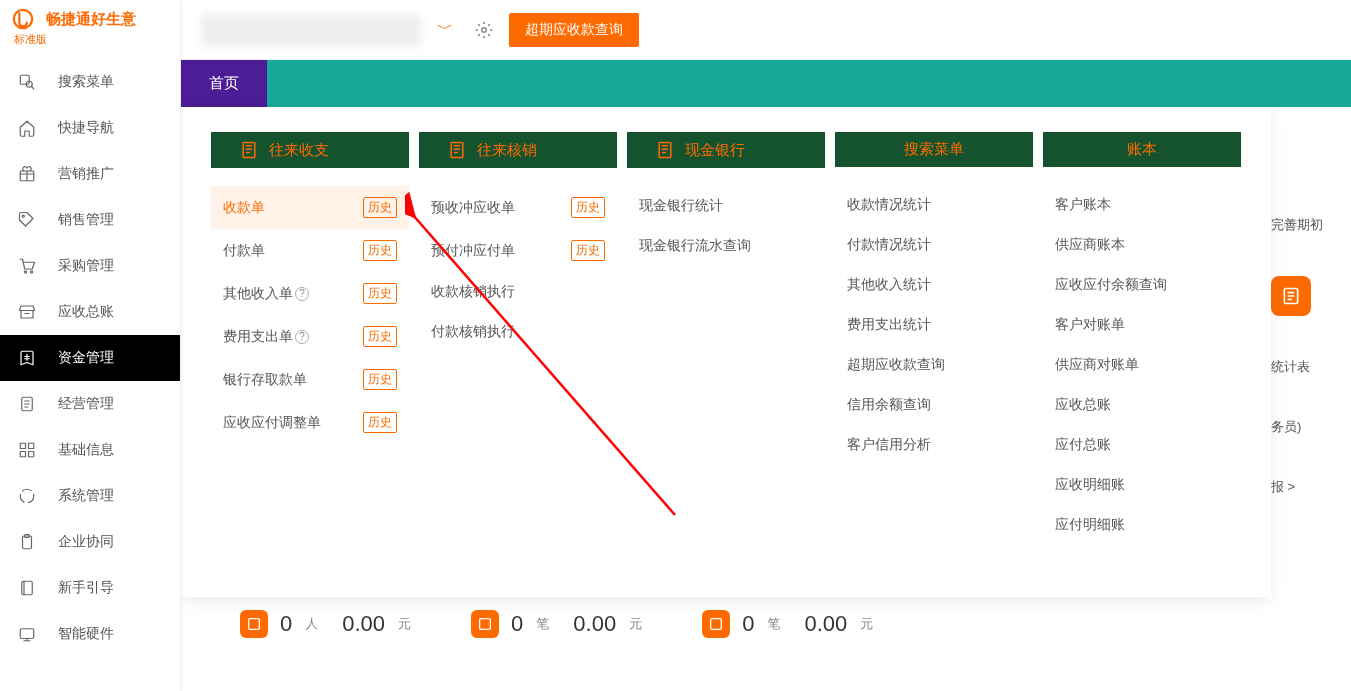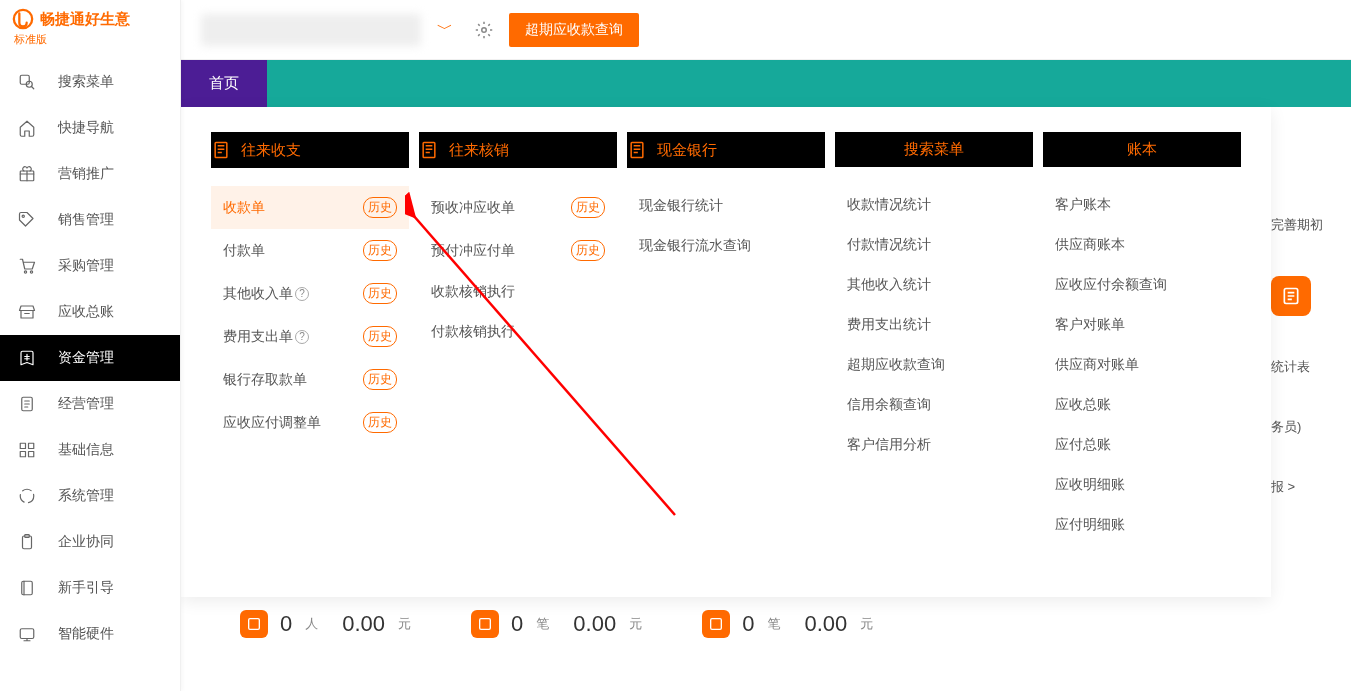--- a/index.html
+++ b/index.html
@@ -3,21 +3,21 @@
   <meta charset="utf-8">
   <style>
     * { box-sizing: border-box; margin: 0; padding: 0; }
     body { font-family: "Microsoft YaHei", -apple-system, sans-serif; font-size: 14px; color: #333; background: #f5f5f5; overflow: hidden; }
 
     .app { width: 1351px; height: 691px; position: relative; background: #fff; }
 
     
     .sidebar { position: absolute; left: 0; top: 0; width: 181px; height: 100%; background: #fff; border-right: 1px solid #f0f0f0; box-shadow: 2px 0 4px rgba(0,0,0,0.03); z-index: 20; }
     .logo-wrap { padding: 8px 12px 4px; display: flex; flex-direction: column; align-items: flex-start; }
-    .logo-row { display: flex; align-items: center; gap: 6px; }
+    .logo-row { display: flex; align-items: center; gap: 12px; }
     .logo-icon { width: 22px; height: 22px; }
     .logo-text { color: #ff6a00; font-weight: bold; font-size: 15px; }
     .edition { color: #ff6a00; font-size: 11px; margin-top: 2px; margin-left: 2px; }
 
     .menu { list-style: none; margin-top: 8px; }
     .menu-item { display: flex; align-items: center; gap: 22px; padding: 14px 18px; color: #555; cursor: pointer; font-size: 14px; }
     .menu-item.active { background: #000000; color: #fff; }
     .menu-icon { width: 18px; height: 18px; flex-shrink: 0; display: inline-flex; align-items: center; justify-content: center; }
     .menu-icon svg { width: 18px; height: 18px; }
 
@@ -37,31 +37,31 @@
 
     
     .right-hints { position: absolute; right: 0; top: 120px; width: 80px; display: flex; flex-direction: column; gap: 30px; font-size: 13px; color: #555; padding-top: 90px; }
     .right-hints .hint-item { padding: 6px 0; }
     .right-hints .orange-box { width: 40px; height: 40px; background: #ff6a00; border-radius: 8px; margin: 6px 0; display: flex; align-items: center; justify-content: center; }
 
     
     .mega { background: #fff; padding: 25px 30px 40px; min-height: 490px; box-shadow: 0 4px 16px rgba(0,0,0,0.08); position: relative; z-index: 10; margin-right: 80px; }
     .mega-cols { display: flex; gap: 10px; }
     .col { flex: 1; min-width: 0; }
-    .col-header { display: flex; align-items: center; gap: 10px; background: #000000; padding: 8px 0; margin-bottom: 18px; }
+    .col-header { display: flex; align-items: center; gap: 10px; background: #14532d; padding: 8px 28px; margin-bottom: 18px; }
     .col-icon { width: 20px; height: 20px; display: inline-flex; }
     .col-title { color: #ff6a00; font-size: 15px; font-weight: 500; }
     .col-header.center { justify-content: center; }
 
     .col-list { list-style: none; }
     .col-item { display: flex; align-items: center; justify-content: space-between; padding: 11px 12px; font-size: 14px; color: #555; cursor: pointer; }
     .col-item.highlight { background: #fff2e8; color: #ff6a00; }
     .item-label { display: flex; align-items: center; gap: 2px; }
     .help-badge { width: 14px; height: 14px; border: 1px solid #aaa; border-radius: 50%; display: inline-flex; align-items: center; justify-content: center; font-size: 10px; color: #888; }
-    .history-badge { border: 1px solid #ff6a00; color: #ff6a00; font-size: 12px; padding: 1px 4px; border-radius: 10px; cursor: pointer; }
+    .history-badge { border: 1px solid #ff6a00; color: #ff6a00; font-size: 12px; padding: 1px 4px; border-radius: 2px; cursor: pointer; }
 
     
     .arrow-svg { position: absolute; left: 405px; top: 185px; z-index: 50; pointer-events: none; }
 
     
     .stats-row { position: absolute; left: 200px; right: 10px; top: 600px; display: flex; gap: 60px; padding: 10px 40px; z-index: 2; }
     .stat { display: flex; align-items: center; gap: 12px; }
     .stat-icon { width: 28px; height: 28px; background: #ff6a00; border-radius: 6px; display:flex; align-items:center; justify-content:center; }
     .stat-num { font-size: 22px; color: #333; }
     .stat-unit { font-size: 13px; color: #888; margin-left: 1px; }

